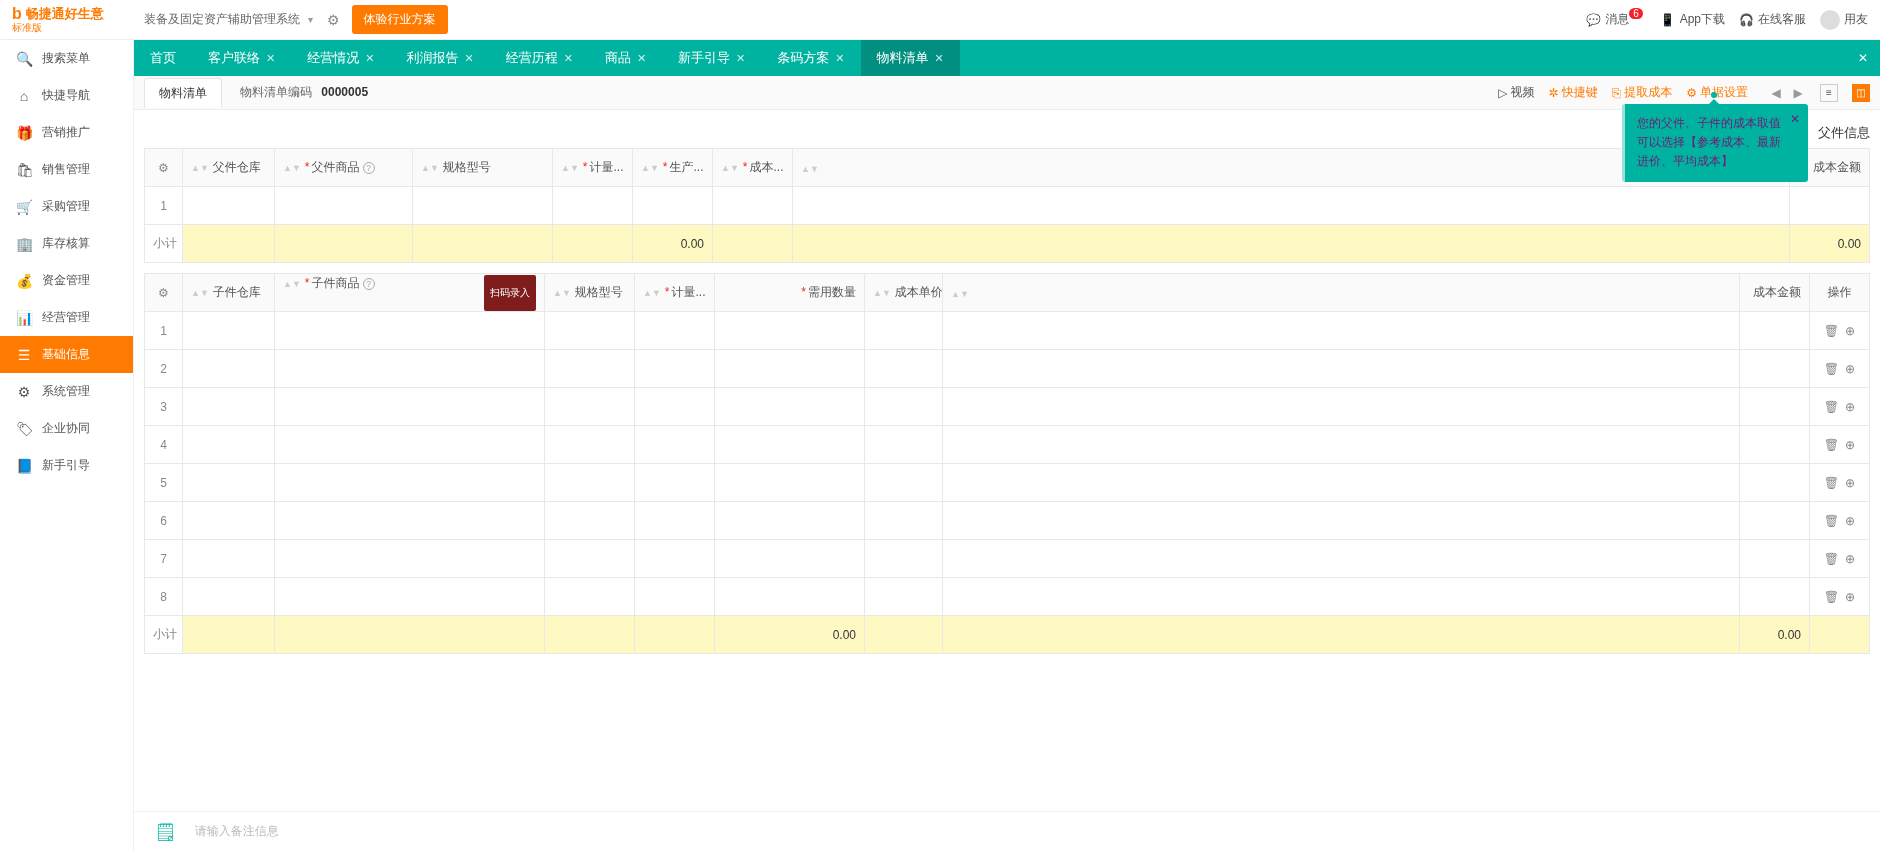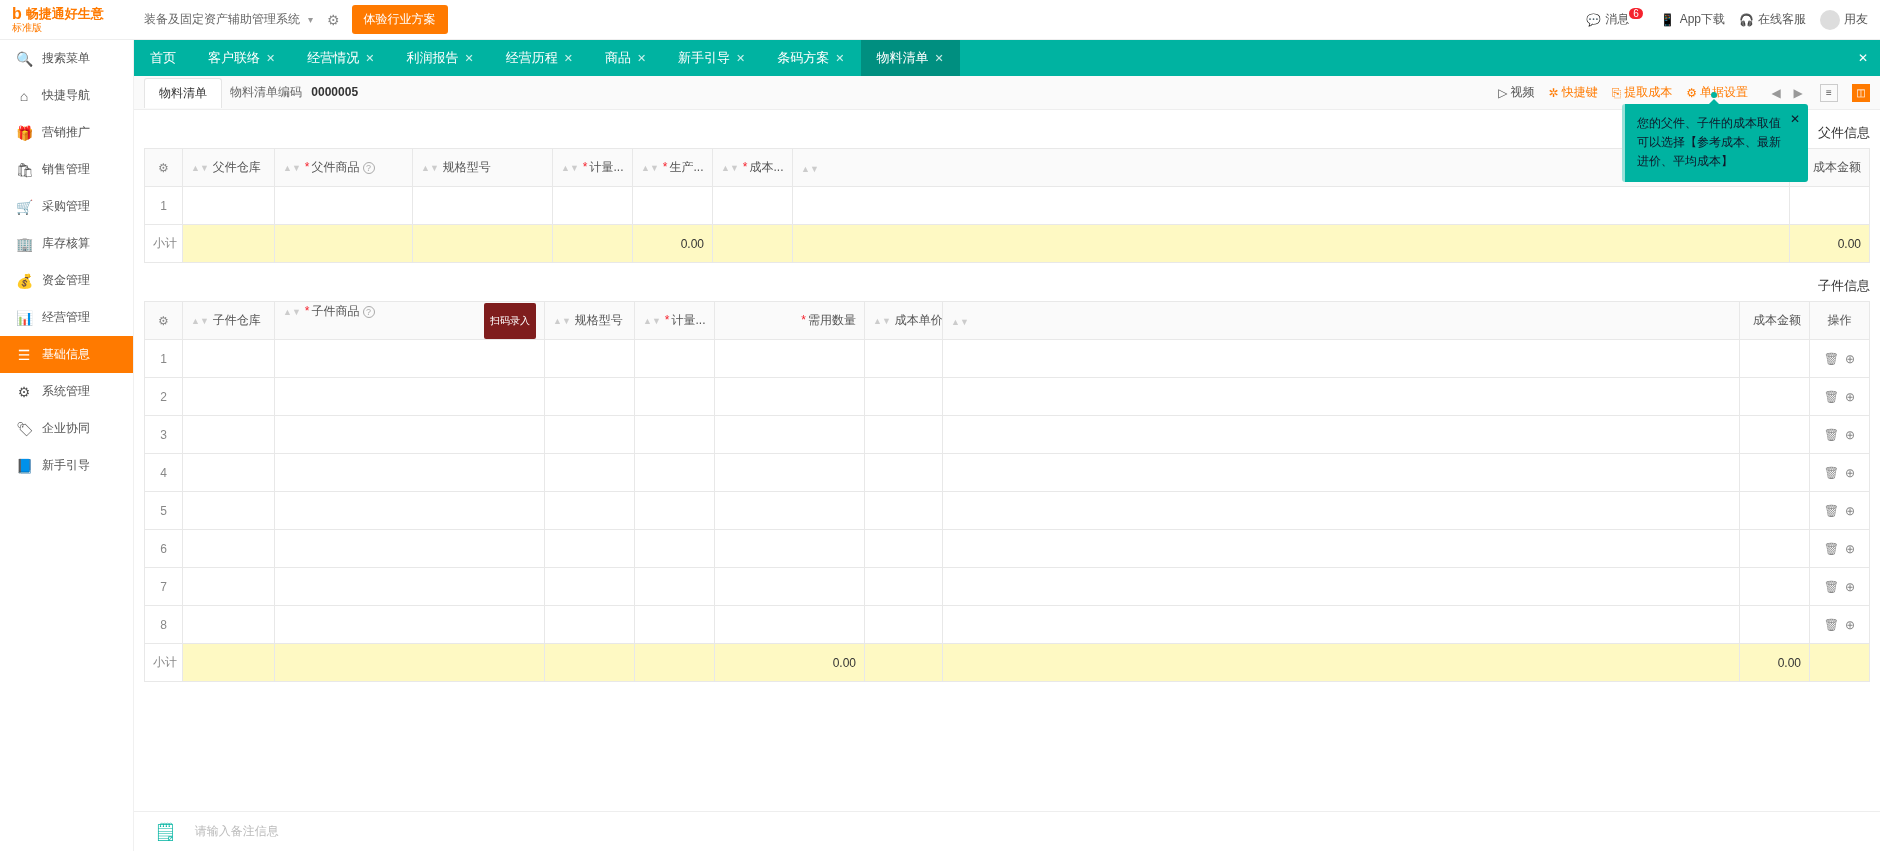--- a/index.html
+++ b/index.html
@@ -31,21 +31,21 @@
 
 .main { flex: 1; display: flex; flex-direction: column; background: #fff; }
 .tabbar { background: #00b3a1; color: #fff; display: flex; align-items: stretch; height: 36px; }
 .tab { padding: 0 16px; display: flex; align-items: center; gap: 6px; cursor: pointer; font-size: 13px; }
 .tab.active { background: #008f80; }
 .tab .close { font-size: 11px; opacity: .8; }
 .tabbar .close-all { margin-left: auto; padding: 0 12px; display: flex; align-items: center; cursor: pointer; }
 
 .subbar { display: flex; align-items: center; height: 34px; border-bottom: 1px solid #eee; padding: 0 10px; background: #fafafa; position: relative; }
 .subtab { padding: 6px 14px; background: #fff; border: 1px solid #e5e5e5; border-bottom: none; border-radius: 3px 3px 0 0; font-size: 12px; }
-.subinfo { margin-left: 8px; color: #666; }
+.subinfo { margin-left: 18px; color: #666; }
 .subinfo strong { color: #333; margin-left: 6px; }
 .toolbar-right { margin-left: auto; display: flex; align-items: center; gap: 14px; color: #555; font-size: 12px; }
 .tool-link { display: flex; align-items: center; gap: 3px; cursor: pointer; }
 .tool-link.orange { color: #ff7a00; }
 .toolbar-nav { display: flex; align-items: center; gap: 6px; margin-left: 6px; }
 .nav-btn { width: 16px; height: 16px; display: flex; align-items: center; justify-content: center; color: #999; cursor: pointer; }
 .icon-btn { width: 18px; height: 18px; display:flex;align-items:center;justify-content:center; border:1px solid #ccc; font-size:10px; cursor:pointer; }
 .icon-btn.orange-bg { background:#ff7a00; color:#fff; border-color:#ff7a00; }
 
 .content { flex: 1; overflow: auto; padding: 10px 10px 0 10px; position: relative; }
@@ -61,21 +61,21 @@
 .sort-ic { color: #ccc; font-size: 9px; margin-right: 4px; display:inline-flex; flex-direction:column; line-height:6px; }
 tr.subtotal td { background: #fef9c3; color: #333; }
 .num-right { text-align: right !important; padding-right: 10px; }
 
 .scan-tag { background:#7f1d1d; color:#fff; font-size:10px; padding:11px 6px; border-radius:2px; float:right; }
 
 .op-col { width: 60px; text-align:center !important; }
 .op-icons { display:flex; gap:6px; justify-content:center; color:#888; }
 .op-icons span { cursor:pointer; }
 
-.tooltip-pop { position: absolute; top: 28px; right: 72px; background: #00b3a1; color: #0f172a; padding: 10px 26px 10px 12px; border-radius: 3px; width: 186px; font-size: 12px; line-height: 1.6; z-index: 10; border-left:3px solid rgba(255,255,255,.6); }
+.tooltip-pop { position: absolute; top: 28px; right: 72px; background: #00b3a1; color: #701a75; padding: 10px 26px 10px 12px; border-radius: 3px; width: 186px; font-size: 12px; line-height: 1.6; z-index: 10; border-left:3px solid rgba(255,255,255,.6); }
 .tooltip-pop .tip-close { position:absolute; top:6px; right:8px; cursor:pointer; }
 .tip-arrow { position:absolute; top:-5px; left:84px; width:0;height:0;border-left:5px solid transparent;border-right:5px solid transparent;border-bottom:5px solid #00b3a1; }
 .tip-dot { position:absolute; top:-12px; left:86px; width:6px;height:6px;border-radius:50%;background:#00b3a1; }
 
 .footer-bar { height: 40px; border-top: 1px solid #eee; display:flex; align-items:center; padding: 0 20px; gap: 18px; }
 .foot-ic { color:#00b3a1; font-size:18px; }
 .foot-ph { color:#bbb; }
 
 .info-ic { display:inline-block; width:12px;height:12px; border:1px solid #aaa; border-radius:50%; font-size:9px; line-height:11px; text-align:center; color:#aaa; margin-left:3px; }
 
@@ -300,21 +300,20 @@
               <td class="num-right">0.00</td>
               <td></td>
               <td></td>
               <td class="num-right">0.00</td>
             </tr>
           </tbody>
       </table>
 
       <div style="height:10px"></div>
 
-      <div class="section-title">子件信息</div>
       <table class="grid">
         <thead>
           <tr>
             <th class="gear-cell">⚙</th>
             <th class="w-wh"><span class="sort-ic">▲▼</span><span>子件仓库</span></th>
             <th style="width:270px"><span class="sort-ic">▲▼</span><span class="req">子件商品</span><span class="info-ic">?</span><span class="scan-tag">扫码录入</span></th>
             <th class="w-spec" style="width:90px"><span class="sort-ic">▲▼</span><span>规格型号</span></th>
             <th class="w-unit"><span class="sort-ic">▲▼</span><span class="req">计量...</span></th>
             <th class="w-qty num-right"><span class="req">需用数量</span></th>
             <th class="w-cu"><span class="sort-ic">▲▼</span><span>成本单价</span></th>

